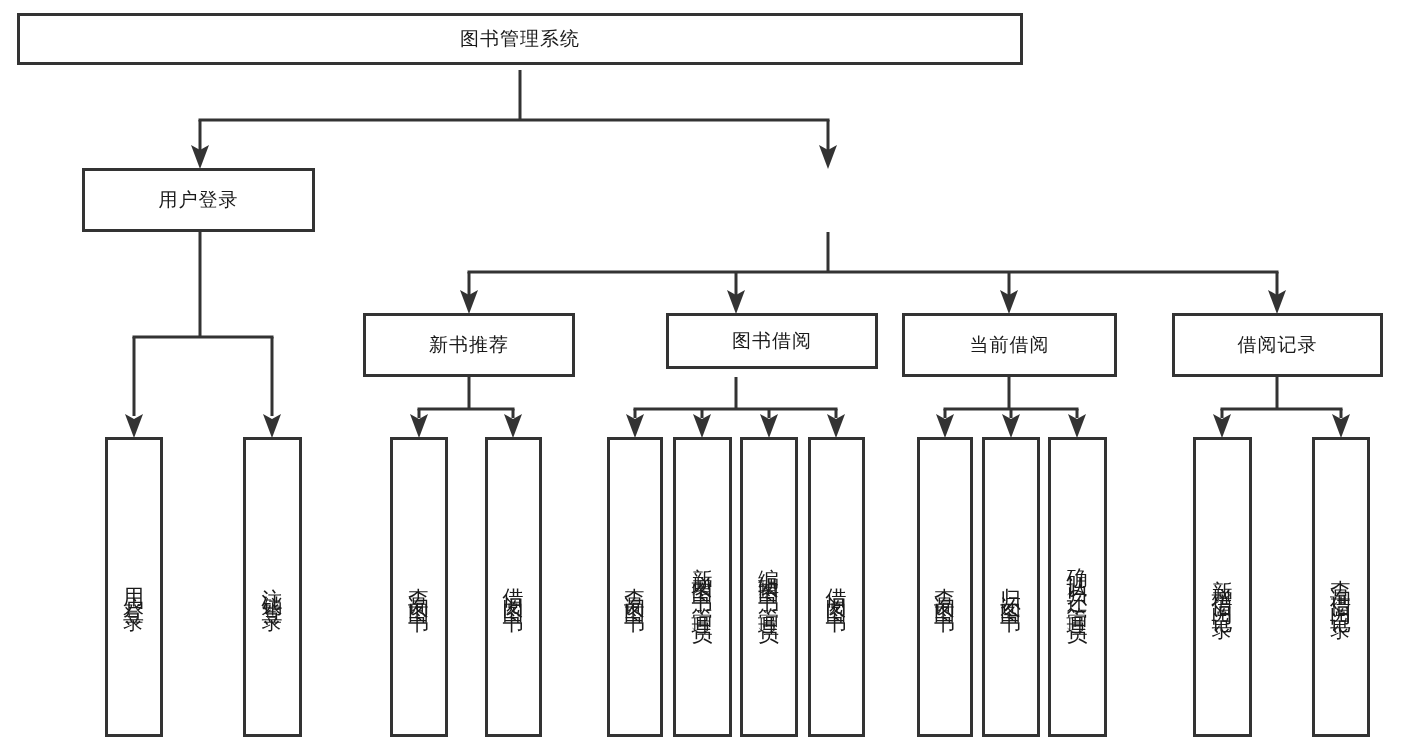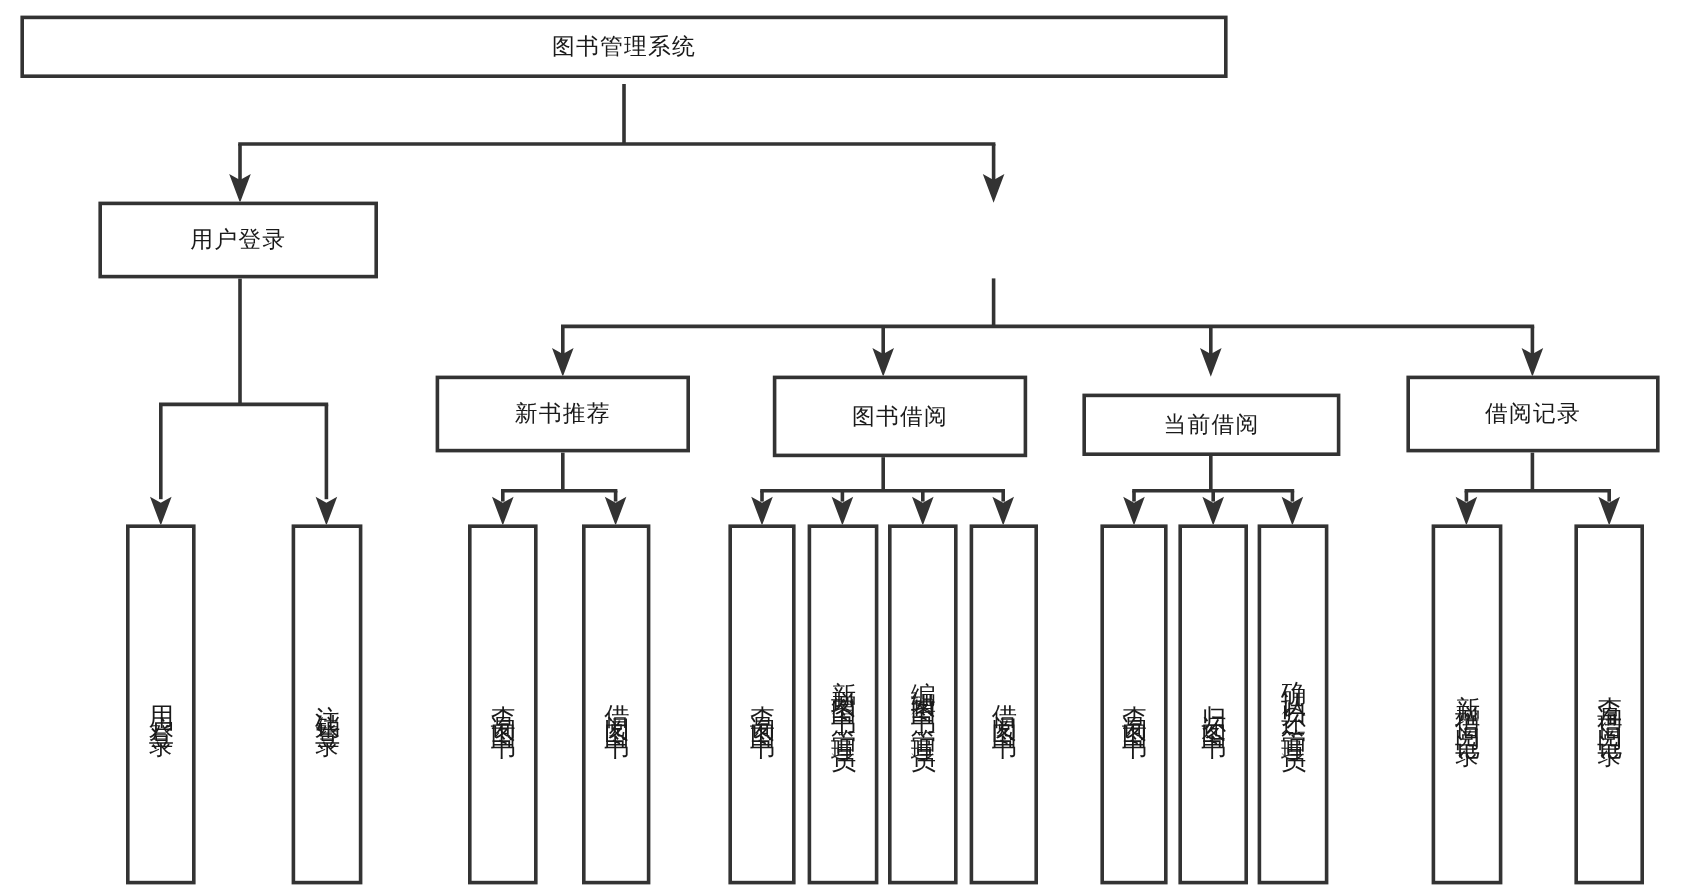--- a/index.html
+++ b/index.html
@@ -125,24 +125,24 @@
     <span class="hlabel">图书管理系统</span>
   </div>
 
   <div class="box" style="left:82px; top:168px; width:233px; height:64px;">
     <span class="hlabel">用户登录</span>
   </div>
 
   <div class="box" style="left:363px; top:313px; width:212px; height:64px;">
     <span class="hlabel">新书推荐</span>
   </div>
-  <div class="box" style="left:644px; top:313px; width:212px; height:68px;">
+  <div class="box" style="left:666px; top:313px; width:212px; height:56px;">
     <span class="hlabel">图书借阅</span>
   </div>
-  <div class="box" style="left:902px; top:328px; width:215px; height:52px;align-items:center;">
+  <div class="box" style="left:902px; top:313px; width:215px; height:64px;align-items:center;">
     <span class="hlabel">当前借阅</span>
   </div>
   <div class="box" style="left:1172px; top:313px; width:211px; height:64px;">
     <span class="hlabel">借阅记录</span>
   </div>
 
   <div class="box" style="left:105px; top:437px; width:58px; height:300px;">
     <span class="vtext">用户登录</span>
   </div>
   <div class="box" style="left:243px; top:437px; width:59px; height:300px;">

